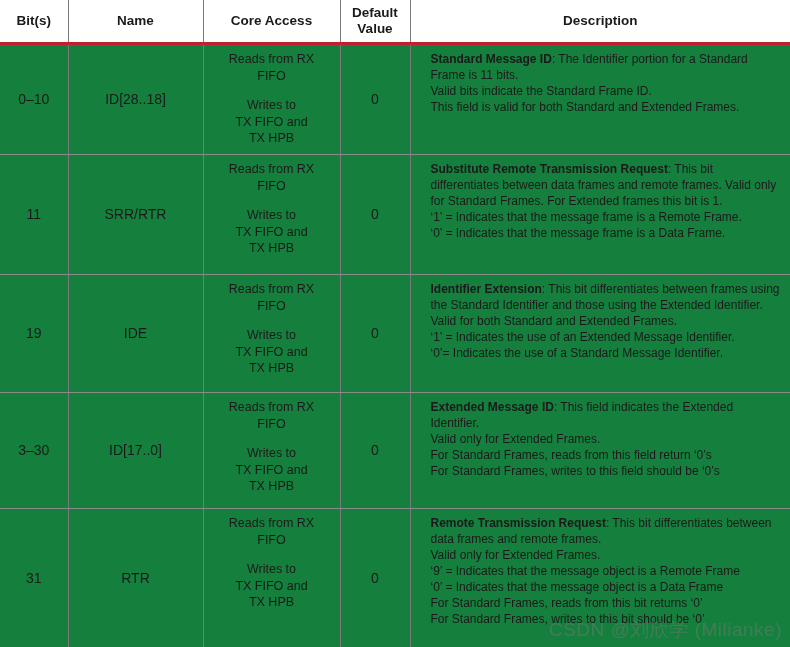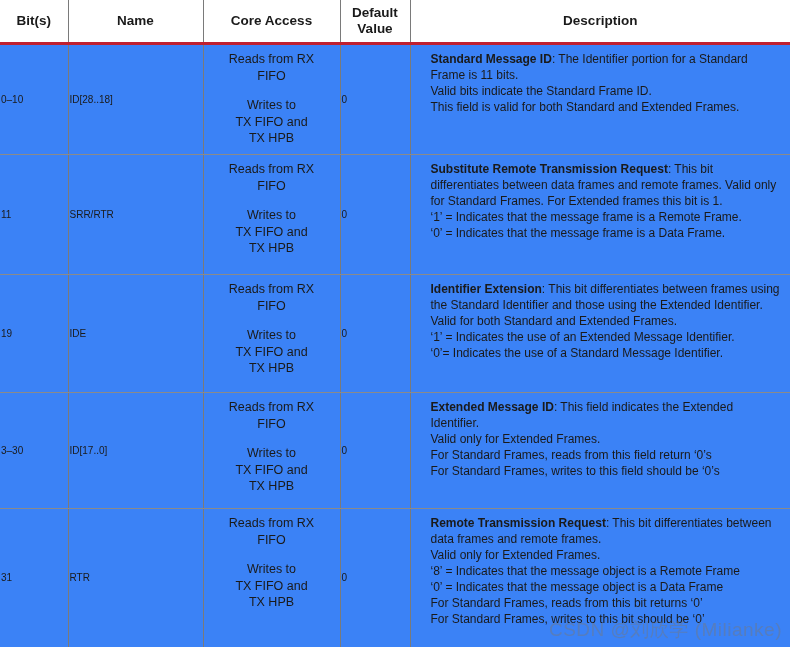--- a/index.html
+++ b/index.html
@@ -43,27 +43,28 @@
     background: #ffffff;
   }
   thead th:last-child { border-right: none; }
   thead tr { height: 43px; }
 
   
   tbody td {
     border-right: 1.5px solid #7a7a7a;
     border-bottom: 1.5px solid #8a8a8a;
     vertical-align: middle;
-    background: #3b82f6;
+    background: #15803d;
   }
   tbody td:last-child { border-right: none; }
   tbody tr:last-child td { border-bottom: none; }
 
   .cell-bits, .cell-name, .cell-default {
-    font-size: 10px;
+    text-align: center;
+    font-size: 14px;
     line-height: 1.2;
     margin-left: 40px;
   }
   .cell-access {
     text-align: center;
     font-size: 12.5px;
     line-height: 1.32;
     padding: 6px 4px;
     vertical-align: top;
   }
@@ -217,21 +218,21 @@
         <div>FIFO</div>
         <div class="access-gap"></div>
         <div>Writes to</div>
         <div>TX FIFO and</div>
         <div>TX HPB</div>
       </td>
       <td class="cell-default">0</td>
       <td class="cell-desc">
         <p><span class="lead">Remote Transmission Request</span><span>: This bit differentiates between data frames and remote frames.</span></p>
         <p>Valid only for Extended Frames.</p>
-        <p>‘8’ = Indicates that the message object is a Remote Frame</p>
+        <p>‘9’ = Indicates that the message object is a Remote Frame</p>
         <p>‘0’ = Indicates that the message object is a Data Frame</p>
         <p>For Standard Frames, reads from this bit returns ‘0’</p>
         <p>For Standard Frames, writes to this bit should be ‘0’</p>
       </td>
     </tr>
 
   </tbody>
 </table>
 
 <div class="watermark">CSDN @刘欣学 (Milianke)</div>

